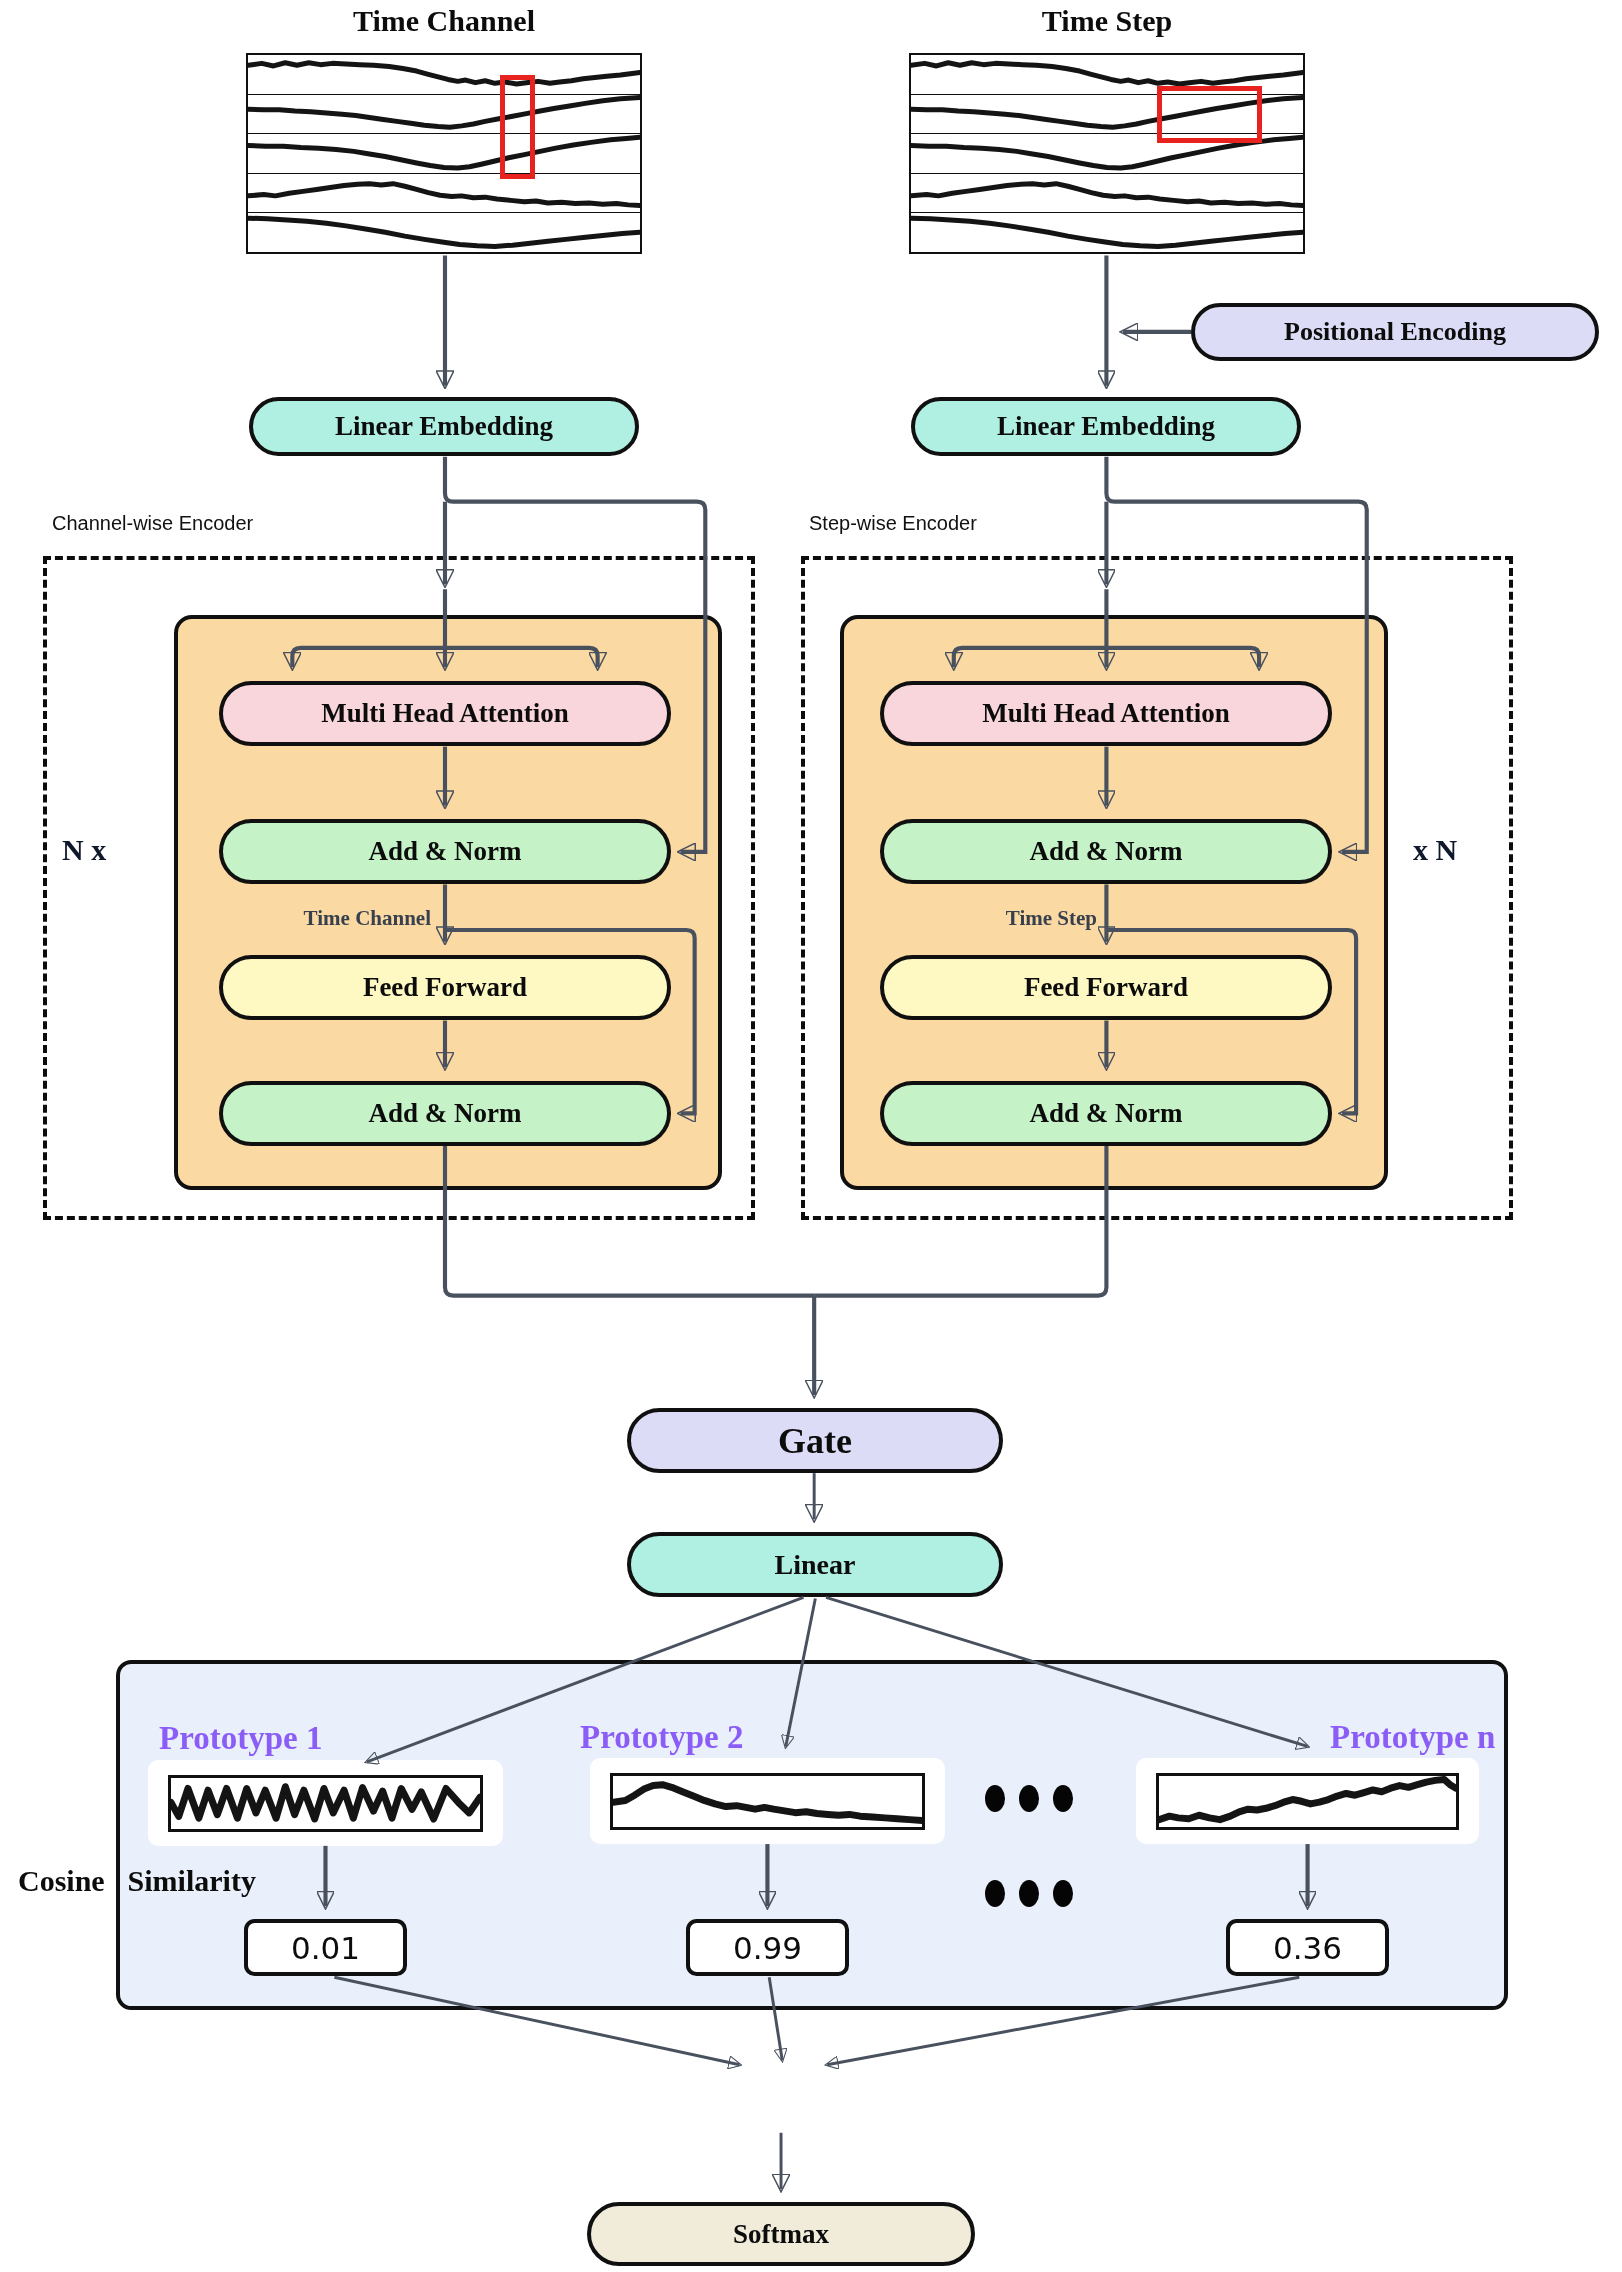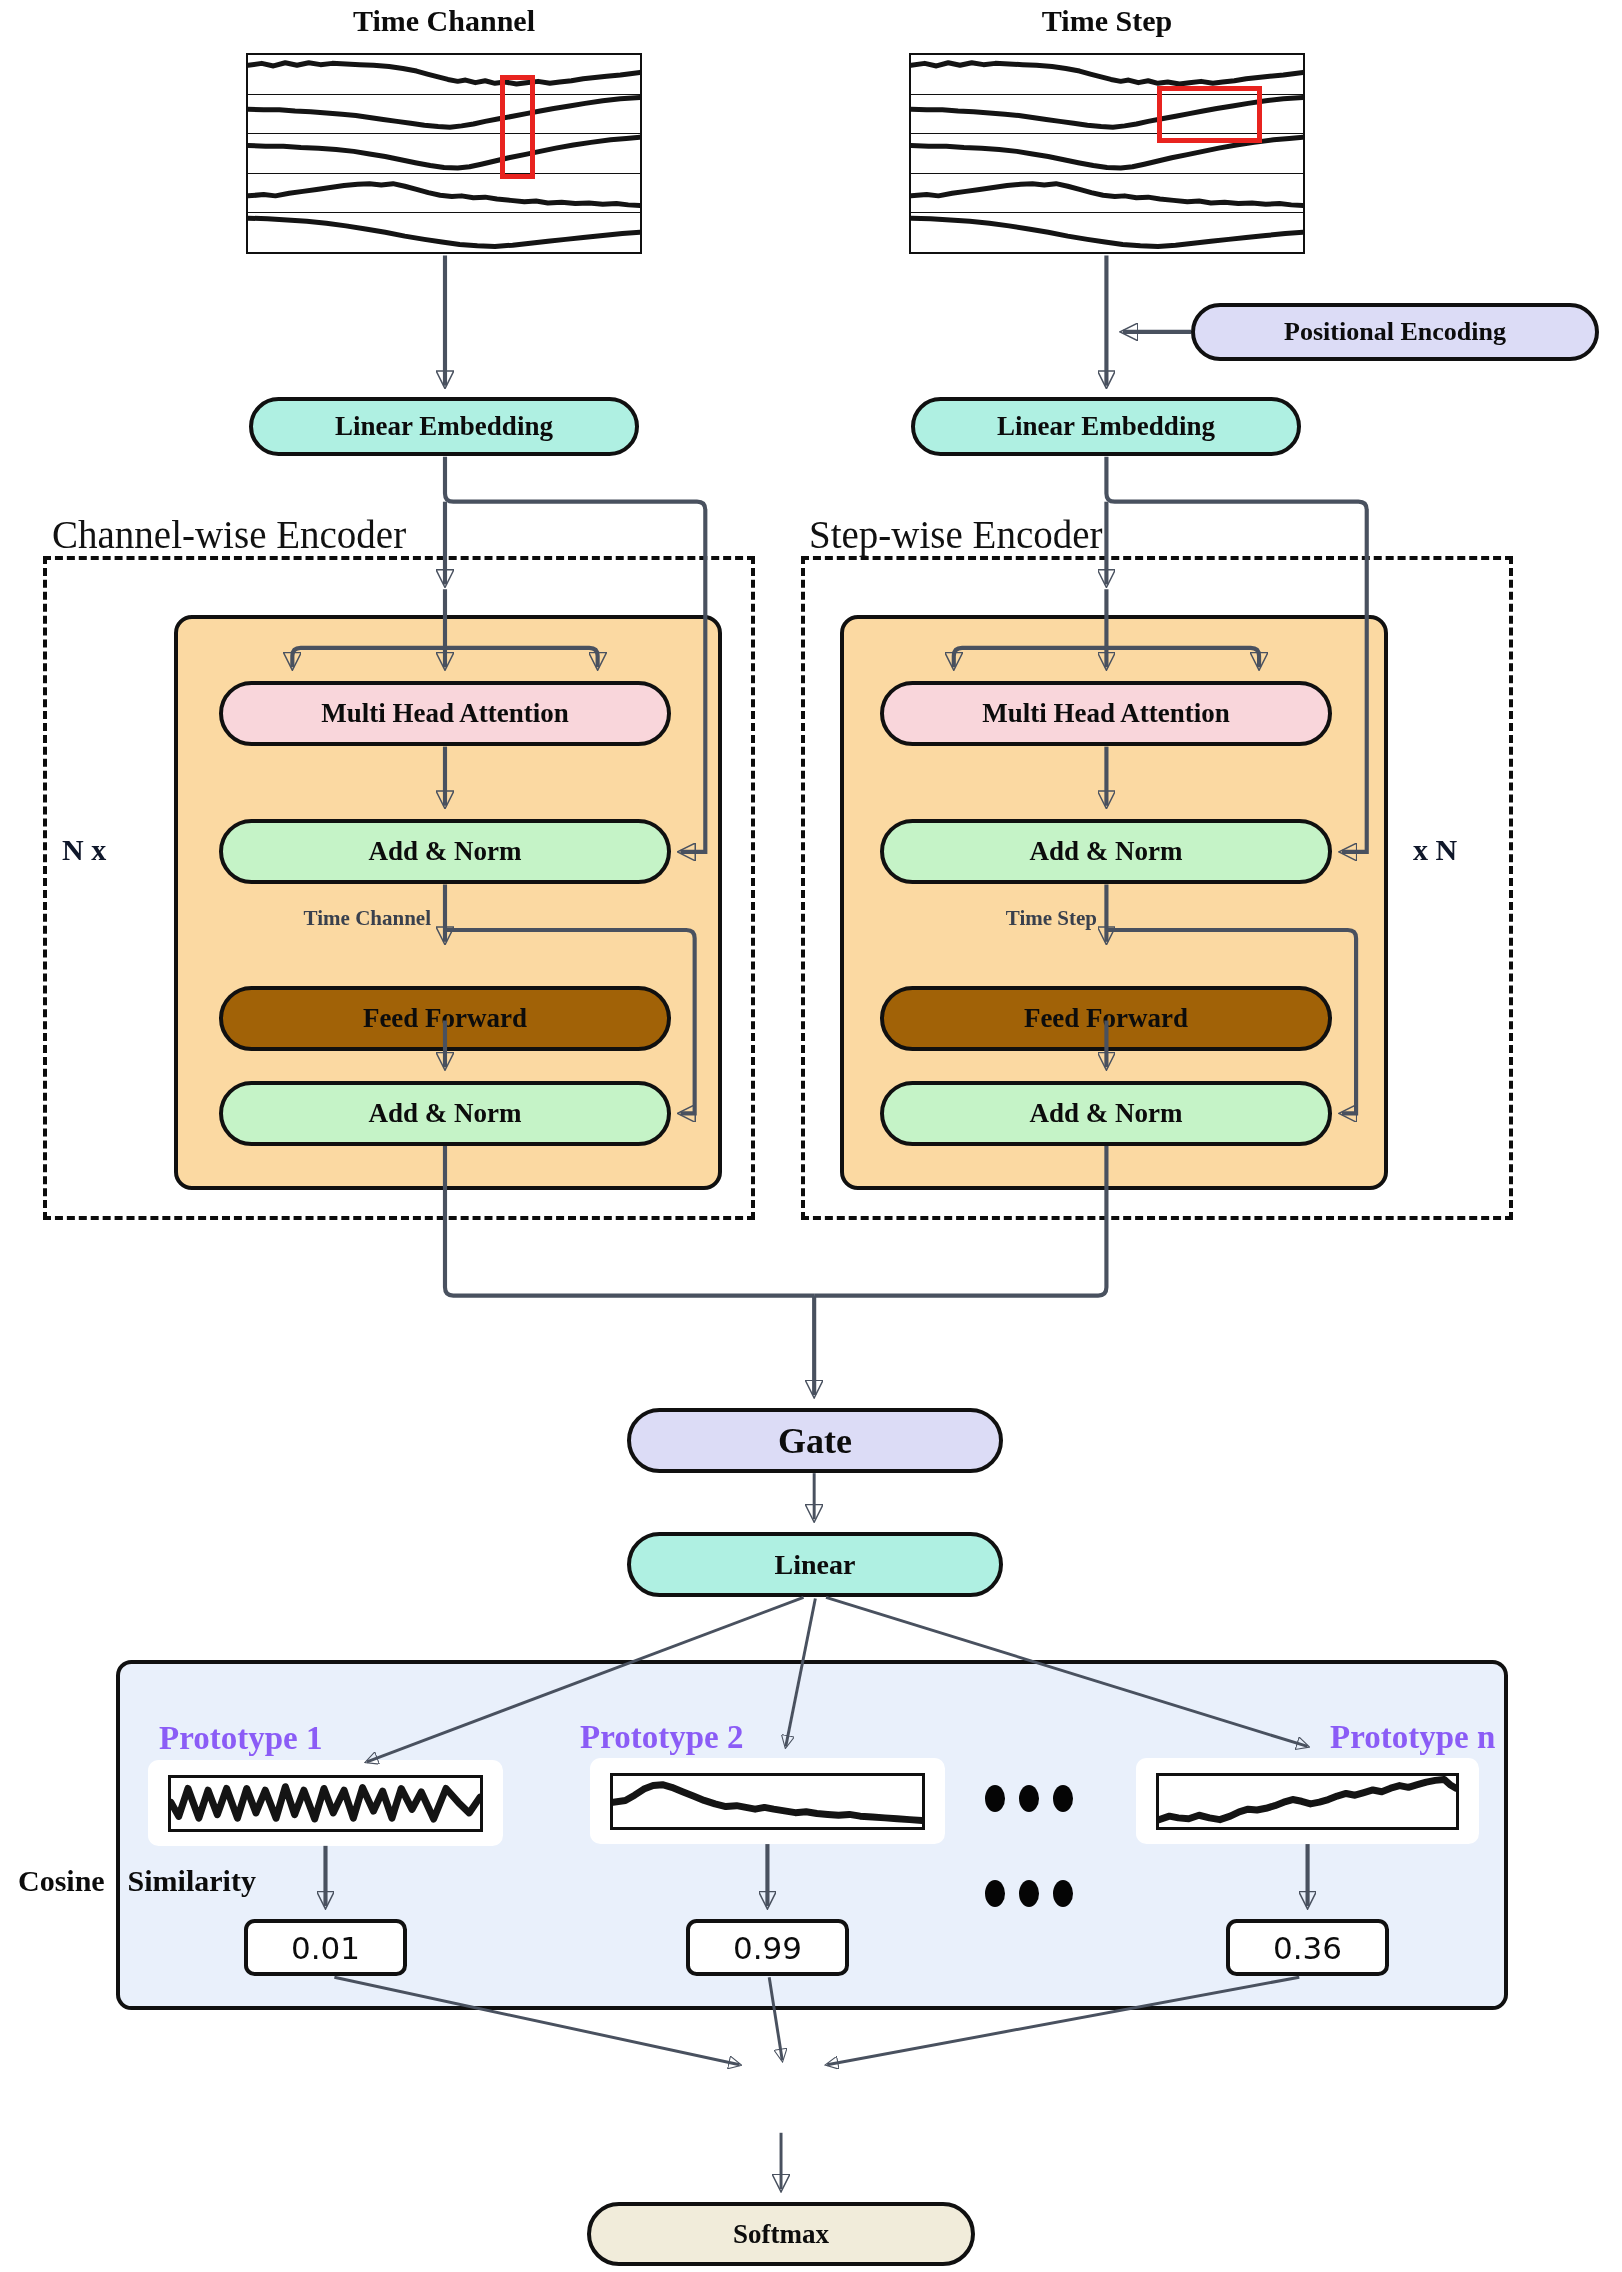--- a/index.html
+++ b/index.html
@@ -3,32 +3,32 @@
 <meta charset="utf-8">
 <style>
   html,body{margin:0;padding:0;background:#ffffff;}
   .canvas{position:relative;width:1623px;height:2273px;background:#ffffff;overflow:hidden;
           font-family:"Liberation Serif", serif;padding-left:13px;}
   
   .ttl{position:absolute;font-weight:bold;font-size:30px;color:#0c0c0c;text-align:center;}
   .pill{position:absolute;display:flex;align-items:center;justify-content:center;
         border:4.1px solid #101010;border-radius:38px;font-weight:bold;font-size:27px;color:#0c0c0c;
         box-sizing:border-box;z-index:12;}
-  .enc-label{position:absolute;font-family:Liberation Serif, serif;font-size:39px;color:#111;z-index:8;}
+  .enc-label{position:absolute;font-family:Liberation Sans, sans-serif;font-size:20px;color:#111;z-index:8;}
   .repeat-label{position:absolute;font-weight:bold;font-size:30px;color:#0f172a;z-index:8;}
   .sub-label{position:absolute;font-weight:bold;font-size:21px;color:#39404d;z-index:8;}
   
   .dashed-box{position:absolute;border:4.7px dashed #0c0c0c;box-sizing:border-box;background:transparent;z-index:4;}
   .orange-box{position:absolute;background:#fbd9a2;border:4.1px solid #101010;border-radius:18px;
               box-sizing:border-box;z-index:5;}
   
   .c-teal{background:#aff0e2;}
   .c-pink{background:#f9d6db;}
   .c-green{background:#c5f3c7;}
-  .c-yellow{background:#a16207;margin-top:31px;}
+  .c-yellow{background:#fef9c3;}
   .c-lav{background:#dcdcf6;}
   .c-cream{background:#f1ecda;}
   
   .sigplot{position:absolute;width:396px;height:201px;border:2.4px solid #101010;background:#fff;
            box-sizing:border-box;display:flex;flex-direction:column;z-index:6;}
   .prow{position:relative;flex:1 1 0;border-bottom:1.8px solid #101010;}
   .prow:last-child{border-bottom:none;}
   .prow svg{position:absolute;left:0;top:0;width:100%;height:100%;}
   .prow polyline{fill:none;stroke:#141414;stroke-width:5px;vector-effect:non-scaling-stroke;
                  stroke-linejoin:round;stroke-linecap:round;}

